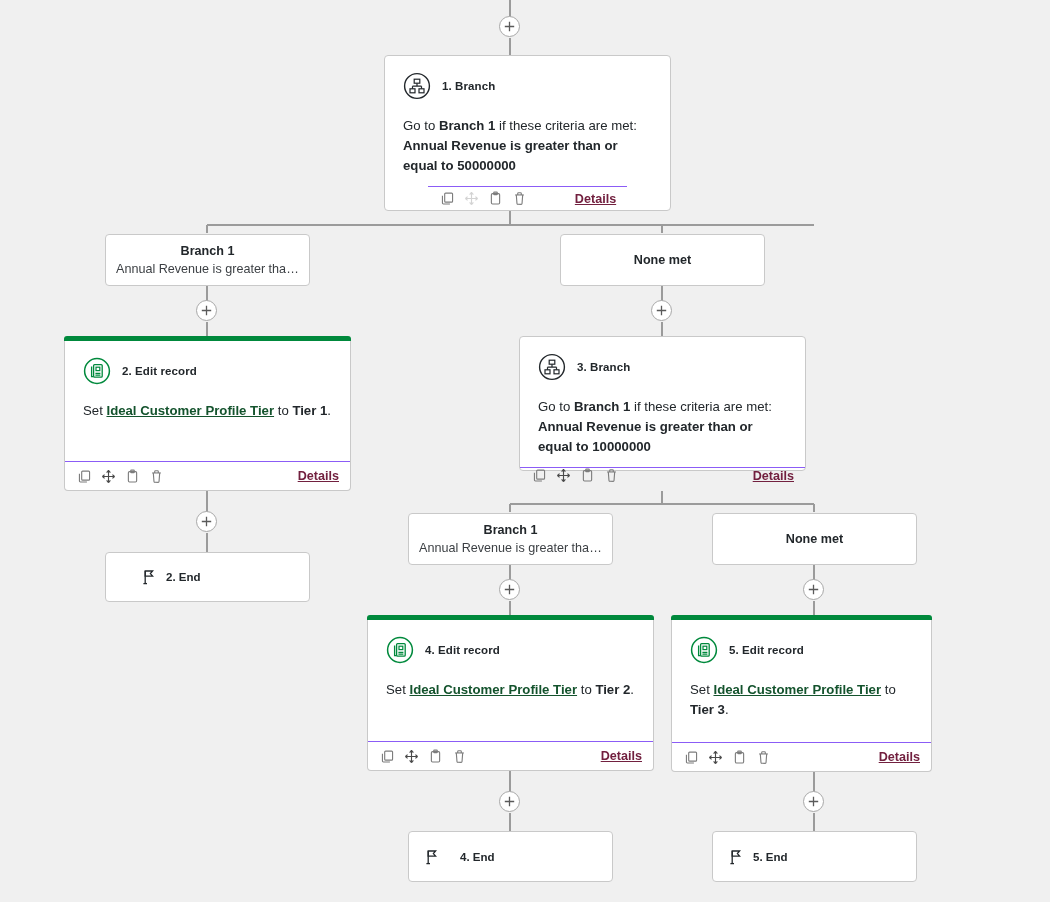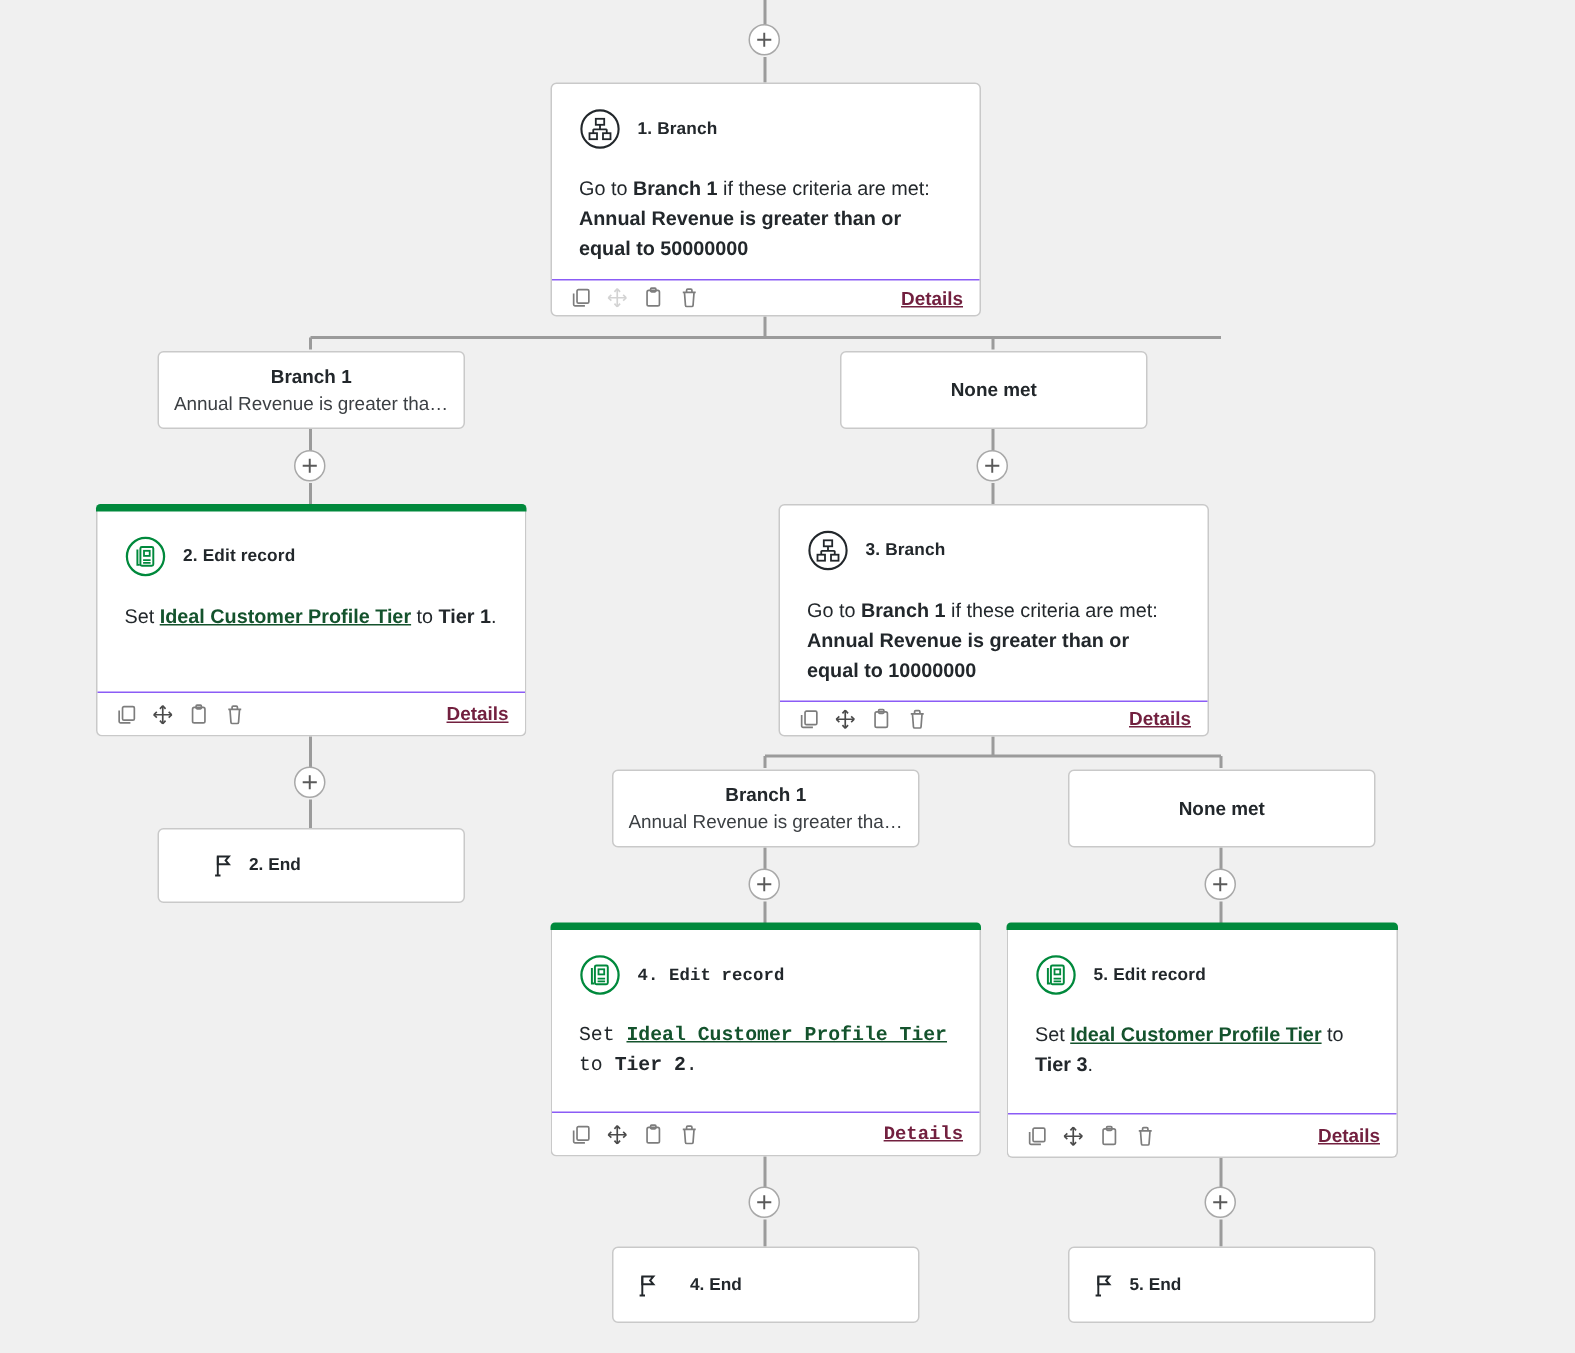--- a/index.html
+++ b/index.html
@@ -201,21 +201,21 @@
     <svg width="11" height="11" viewBox="0 0 11 11">
       <path d="M5.5 0.8 L5.5 10.2 M0.8 5.5 L10.2 5.5" stroke="#5a5a5a" stroke-width="1.3"></path>
     </svg>
   </div>
   <div class="plus" style="left:803px; top:791px;">
     <svg width="11" height="11" viewBox="0 0 11 11">
       <path d="M5.5 0.8 L5.5 10.2 M0.8 5.5 L10.2 5.5" stroke="#5a5a5a" stroke-width="1.3"></path>
     </svg>
   </div>
 
-  <div class="node card" style="left:367px; top:55px; width:287px; height:156px;">
+  <div class="node card" style="left:384px; top:55px; width:287px; height:156px;align-items:center;">
     <div class="card-body">
       <div class="card-head">
         <svg class="node-icon" viewBox="0 0 28 28">
           <circle cx="14" cy="14" r="12.4" fill="none" stroke="#22272b" stroke-width="1.4"></circle>
           <rect x="11.2" y="7.2" width="5.6" height="4" fill="none" stroke="#22272b" stroke-width="1.2"></rect>
           <rect x="7.0" y="16.8" width="5.0" height="4" fill="none" stroke="#22272b" stroke-width="1.2"></rect>
           <rect x="16.0" y="16.8" width="5.0" height="4" fill="none" stroke="#22272b" stroke-width="1.2"></rect>
           <path d="M14 11.2 L14 14.2 M9.5 14.2 L18.5 14.2 M9.5 14.2 L9.5 16.8 M18.5 14.2 L18.5 16.8" stroke="#22272b" stroke-width="1.2" fill="none"></path>
         </svg>
         <span class="card-title">1. Branch</span>
@@ -303,21 +303,21 @@
 
   <div class="node end-node" style="left:105px; top:552px; width:205px; height:50px;padding-left:36px;">
     <svg width="14" height="16" viewBox="0 0 14 16">
       <path d="M3.2 14.6 V2.0" stroke="#22272b" stroke-width="1.3" fill="none"></path>
       <path d="M3.2 2.0 H10.6 L8.4 4.6 L10.6 7.2 H3.2 Z" fill="none" stroke="#22272b" stroke-width="1.3"></path>
       <path d="M1.4 14.6 H5.0" stroke="#22272b" stroke-width="1.3"></path>
     </svg>
     <span class="end-label">2. End</span>
   </div>
 
-  <div class="node card" style="left:519px; top:336px; width:287px; height:155px;">
+  <div class="node card" style="left:519px; top:336px; width:287px; height:135px;">
     <div class="card-body">
       <div class="card-head">
         <svg class="node-icon" viewBox="0 0 28 28">
           <circle cx="14" cy="14" r="12.4" fill="none" stroke="#22272b" stroke-width="1.4"></circle>
           <rect x="11.2" y="7.2" width="5.6" height="4" fill="none" stroke="#22272b" stroke-width="1.2"></rect>
           <rect x="7.0" y="16.8" width="5.0" height="4" fill="none" stroke="#22272b" stroke-width="1.2"></rect>
           <rect x="16.0" y="16.8" width="5.0" height="4" fill="none" stroke="#22272b" stroke-width="1.2"></rect>
           <path d="M14 11.2 L14 14.2 M9.5 14.2 L18.5 14.2 M9.5 14.2 L9.5 16.8 M18.5 14.2 L18.5 16.8" stroke="#22272b" stroke-width="1.2" fill="none"></path>
         </svg>
         <span class="card-title">3. Branch</span>
@@ -354,21 +354,21 @@
 
   <div class="node pill" style="left:408px; top:513px; width:205px; height:52px;">
     <span class="pill-title">Branch 1</span>
     <span class="pill-sub">Annual Revenue is greater than…</span>
   </div>
 
   <div class="node pill" style="left:712px; top:513px; width:205px; height:52px;">
     <span class="pill-title">None met</span>
   </div>
 
-  <div class="node card green-top" style="left:367px; top:616px; width:287px; height:155px;font-family:Liberation Mono, monospace;">
+  <div class="node card green-top" style="left:367px; top:616px; width:287px; height:155px;">
     <div class="green-bar"></div>
     <div class="card-body">
       <div class="card-head">
         <svg class="node-icon" viewBox="0 0 28 28">
           <circle cx="14" cy="14" r="12.4" fill="none" stroke="#00893c" stroke-width="1.5"></circle>
           <path d="M8.6 9.4 v10.2 h1.6" fill="none" stroke="#00893c" stroke-width="1.3"></path>
           <rect x="10.6" y="7.6" width="8.6" height="12.6" rx="1" fill="none" stroke="#00893c" stroke-width="1.3"></rect>
           <rect x="13.0" y="10.2" width="3.8" height="3.4" fill="none" stroke="#00893c" stroke-width="1.2"></rect>
           <path d="M12.4 16.4 H17.4 M12.4 18.2 H17.4" stroke="#00893c" stroke-width="1.2"></path>
         </svg>

